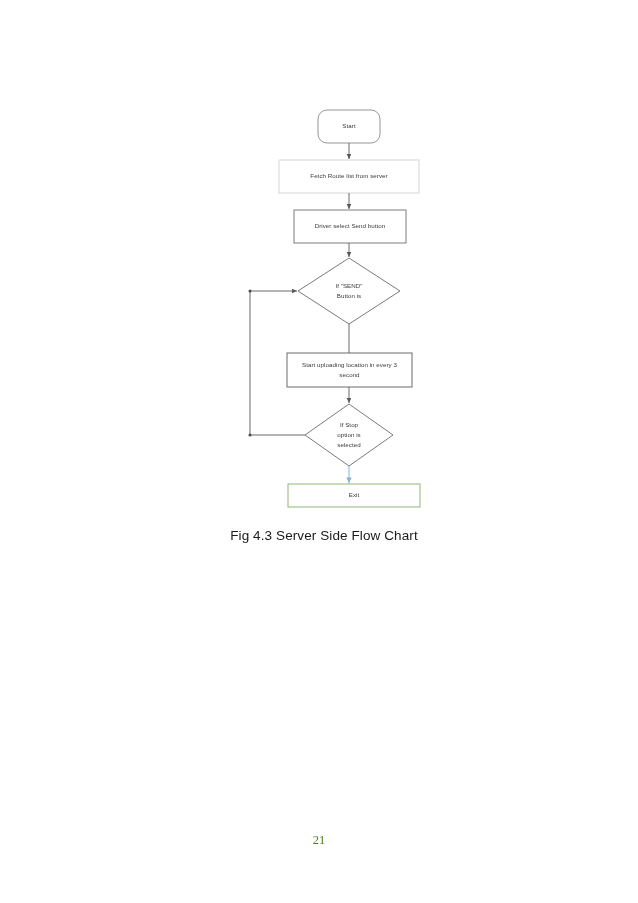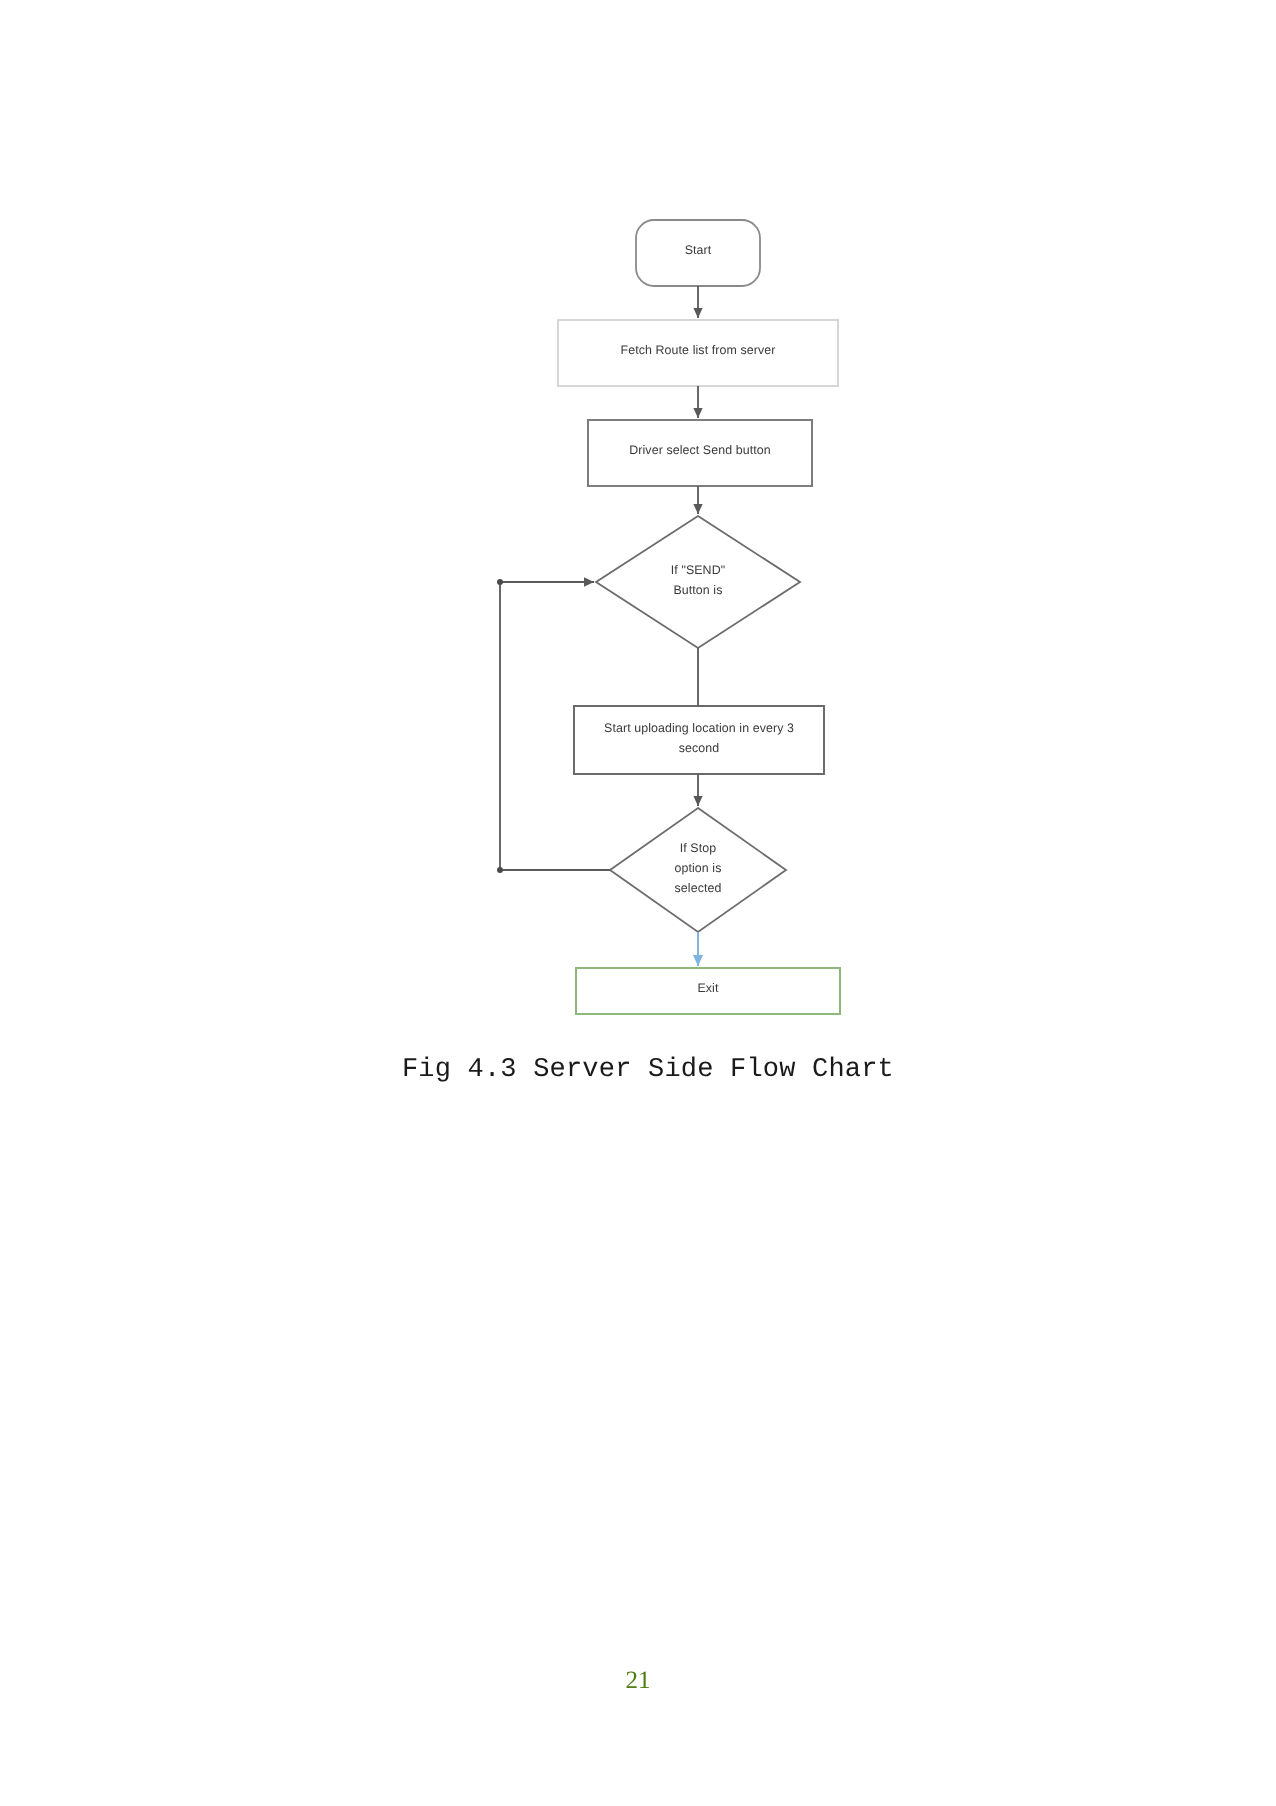--- a/index.html
+++ b/index.html
@@ -57,21 +57,21 @@
     white-space: pre-line;
   }
 
   
   #caption {
     position: absolute;
     left: 0;
     top: 528px;
     width: 638px;
     text-align: center;
-    font-family: Liberation Mono, monospace;
+    font-family: Liberation Sans, sans-serif;
     font-size: 13.5px;
     color: #1a1a1a;
     letter-spacing: 0.1px;
   }
   #caption .cap-inner {
     display: inline-block;
     padding-left: 10px;
   }
 
   

